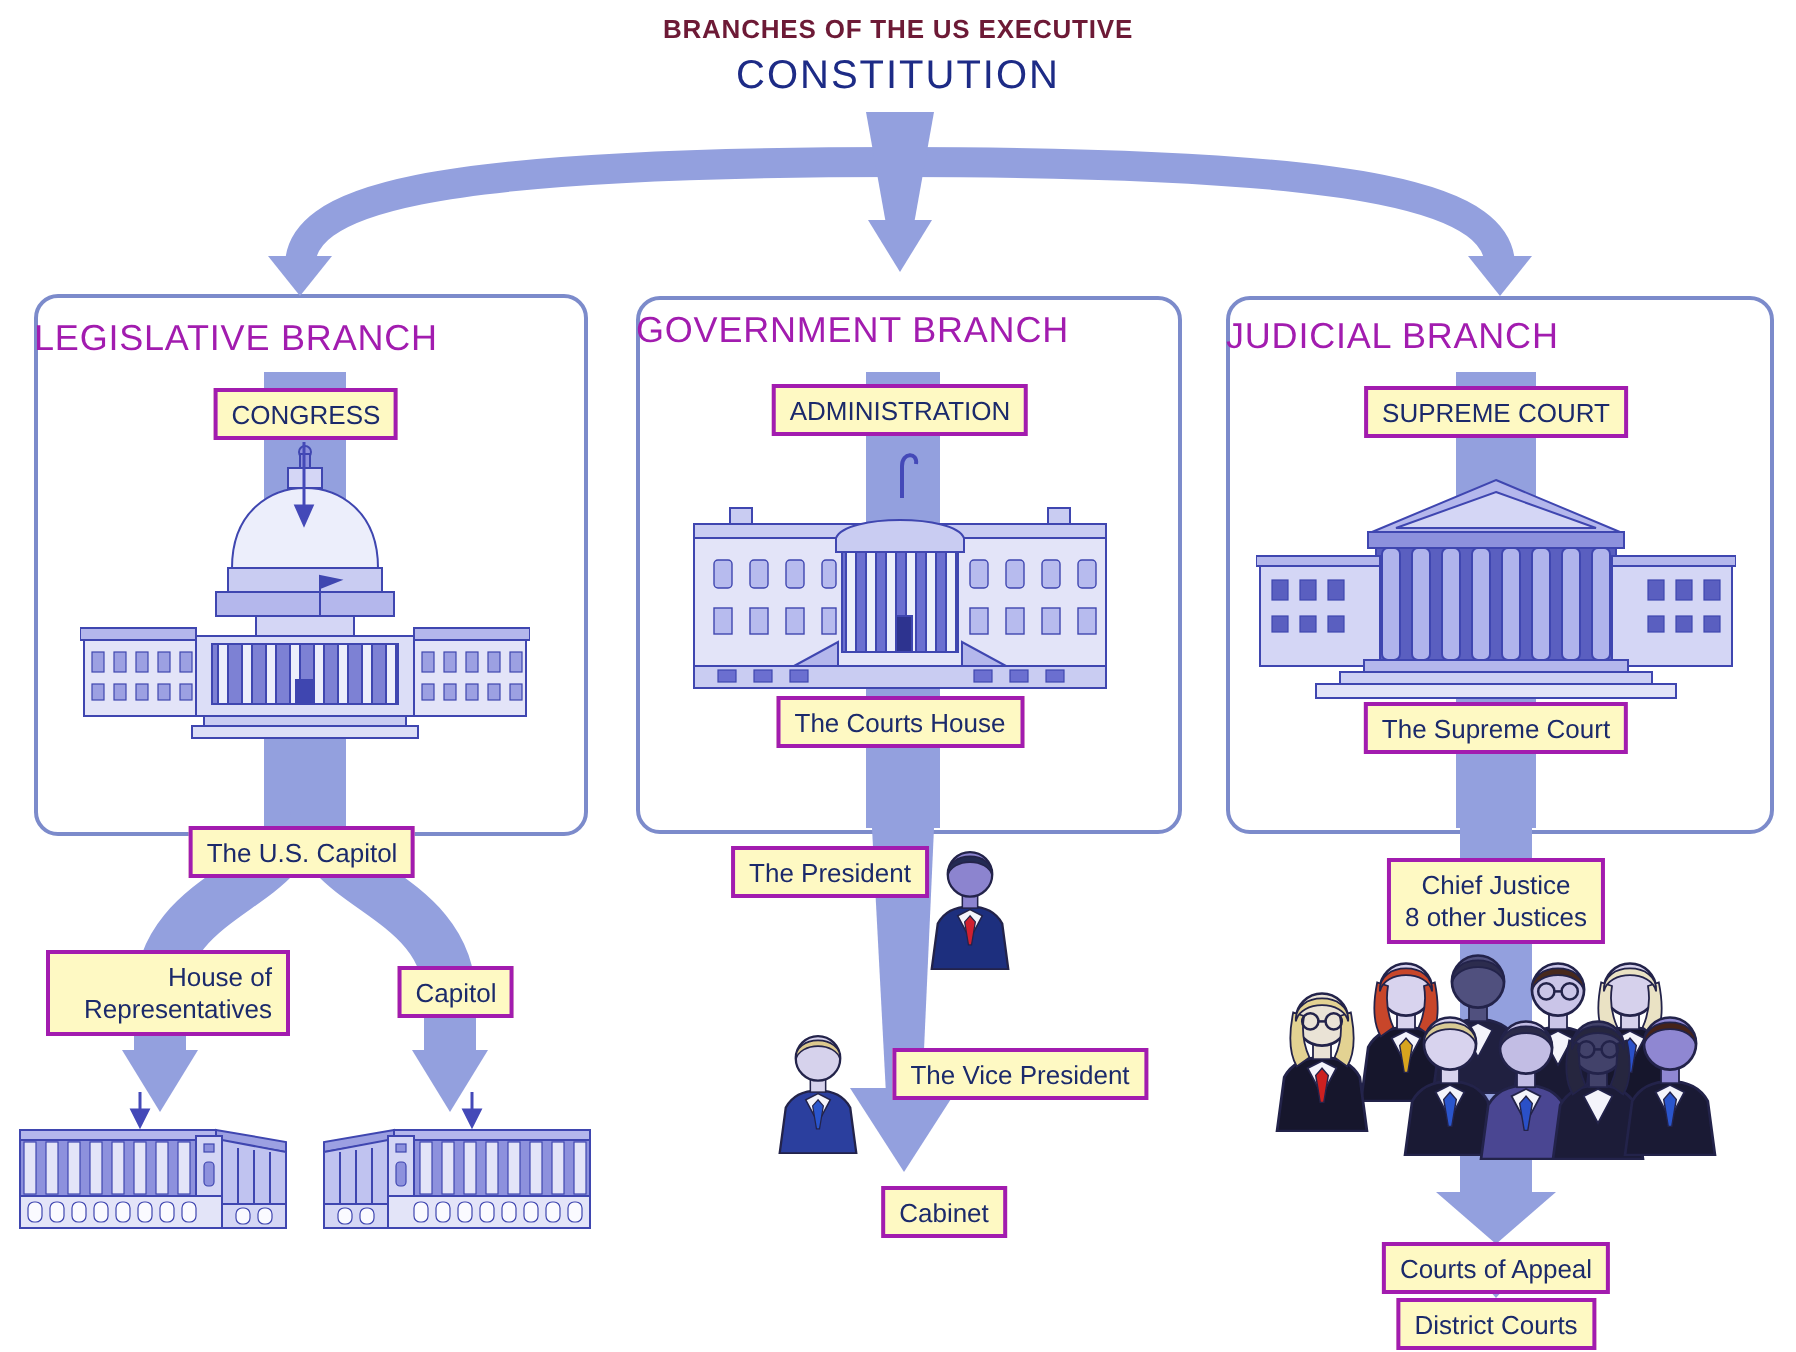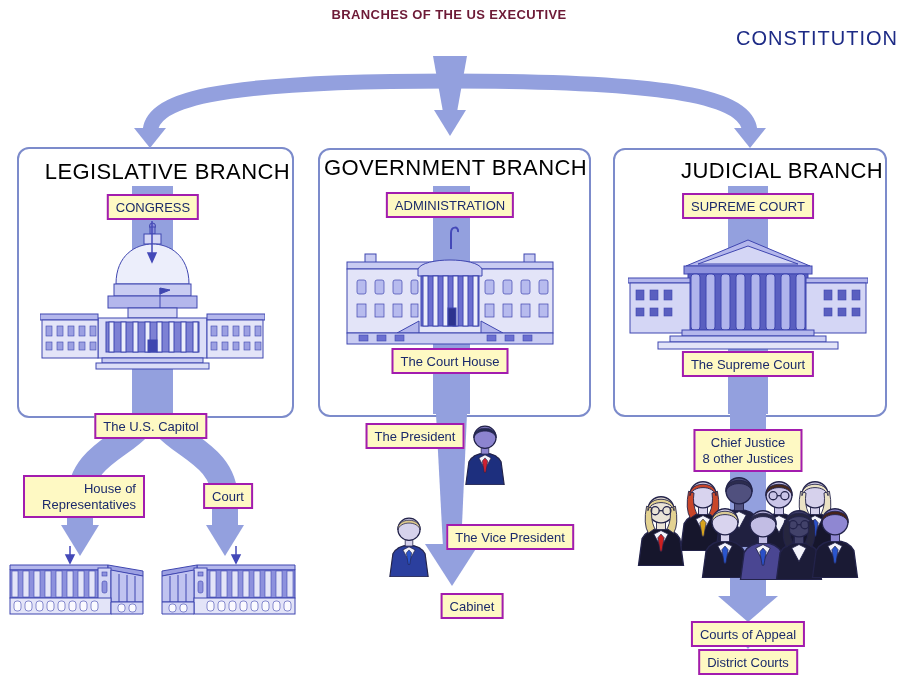--- a/index.html
+++ b/index.html
@@ -1,27 +1,27 @@
 <!DOCTYPE html>
 <html><head>
 <meta charset="utf-8">
 <style>
   html,body{margin:0;padding:0;background:#ffffff;}
   .stage{position:relative;width:898px;height:676px;background:#fff;overflow:hidden;
          font-family:"Liberation Sans", sans-serif;}
   .abs{position:absolute;}
   .kicker{left:0;top:7px;width:898px;text-align:center;font-size:13px;font-weight:bold;
           color:#6d1a36;letter-spacing:.4px;}
-  .main-title{left:0;top:27px;width:898px;text-align:right;font-size:20px;color:#1d2b86;
+  .main-title{left:0;top:27px;width:898px;text-align:center;font-size:20px;color:#1d2b86;
           letter-spacing:1px;}
   .branch-box{border:2px solid #7c8bcb;border-radius:12px;background:#fff;}
   .box-leg{left:17px;top:147px;width:273px;height:267px;}
   .box-exec{left:318px;top:148px;width:269px;height:265px;}
   .box-jud{left:613px;top:148px;width:270px;height:265px;}
-  .branch-heading{text-align:right;font-size:22px;color:#000000;letter-spacing:.4px;z-index:5;}
+  .branch-heading{text-align:left;font-size:18px;color:#a21caf;letter-spacing:.4px;z-index:5;}
   .h-leg{left:17px;top:159px;width:273px;}
   .h-exec{left:318px;top:155px;width:269px;}
   .h-jud{left:613px;top:158px;width:270px;}
   .label-box{background:#fef9c3;border:2px solid #a21caf;color:#1b2a6b;font-size:13px;
              padding:4px 7px 2px;text-align:center;white-space:nowrap;
              transform:translateX(-50%);z-index:6;line-height:1.25;}
   .wrap{white-space:normal;text-align:right;}
   svg.layer{position:absolute;left:0;top:0;z-index:3;pointer-events:none;}
   svg.building{position:absolute;z-index:4;}
   .person{position:absolute;}
@@ -293,25 +293,25 @@
       <polygon points="148,253 156,253 152,262"></polygon>
       <path d="M451,249 L451,233 C451,226 459,226 458,232" fill="none" stroke-width="2"></path>
       <line x1="70" y1="546" x2="70" y2="557"></line>
       <polygon points="66,555 74,555 70,563"></polygon>
       <line x1="236" y1="546" x2="236" y2="557"></line>
       <polygon points="232,555 240,555 236,563"></polygon>
     </g>
   </svg>
 
   <div class="abs label-box" style="left:151px;top:371px;margin-top:42px;">The U.S. Capitol</div>
-  <div class="abs label-box" style="left:450px;top:348px;">The Court House</div>
+  <div class="abs label-box" style="left:450px;top:348px;">The Courts House</div>
   <div class="abs label-box" style="left:748px;top:351px;">The Supreme Court</div>
 
   <div class="abs label-box wrap" style="left:84px;top:475px;width:104px;">House of Representatives</div>
-  <div class="abs label-box" style="left:228px;top:483px;">Court</div>
+  <div class="abs label-box" style="left:228px;top:483px;">Capitol</div>
 
   <div class="abs label-box" style="left:415px;top:423px;">The President</div>
   <div class="abs label-box" style="left:510px;top:524px;">The Vice President</div>
   <div class="abs label-box" style="left:452px;top:593px;margin-left:20px;">Cabinet</div>
   <div class="person" style="left:462px;top:417px;width:46px;height:68px;z-index:5;">
       <svg viewBox="0 0 60 88" xmlns="http://www.w3.org/2000/svg">
         <path d="M5,88 L9,58 Q15,47 30,47 Q45,47 51,58 L55,88 Z" fill="#1d2f7e" stroke="#23234a" stroke-width="1.5"></path>
         <polygon points="30,49 22,53 30,68 38,53" fill="#f4f4fb" stroke="#23234a" stroke-width="1"></polygon>
         <polygon points="30,53 26.5,57 29,72 31,72 33.5,57" fill="#cf2030" stroke="#23234a" stroke-width=".8"></polygon>
         <rect x="25" y="37" width="10" height="11" fill="#8c84cf" stroke="#23234a" stroke-width="1"></rect>

